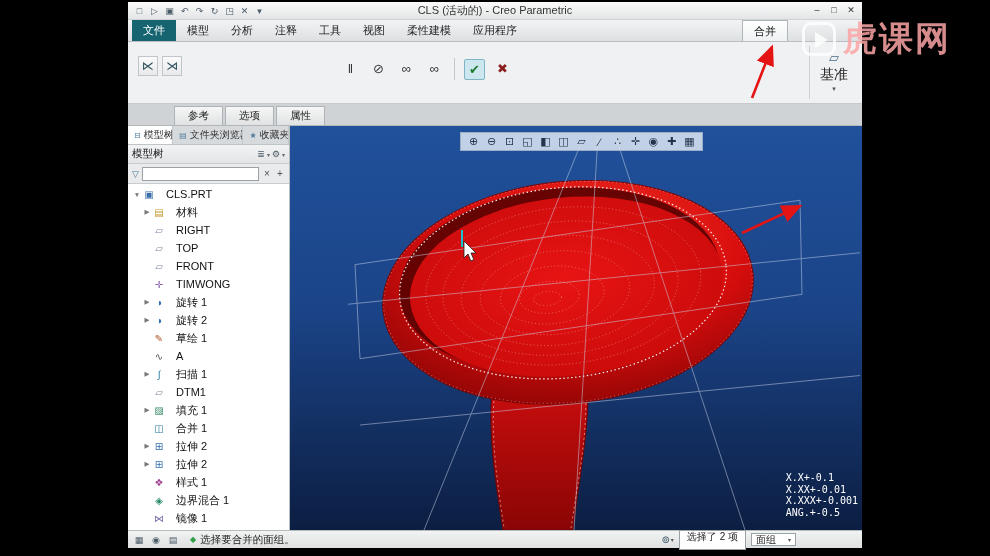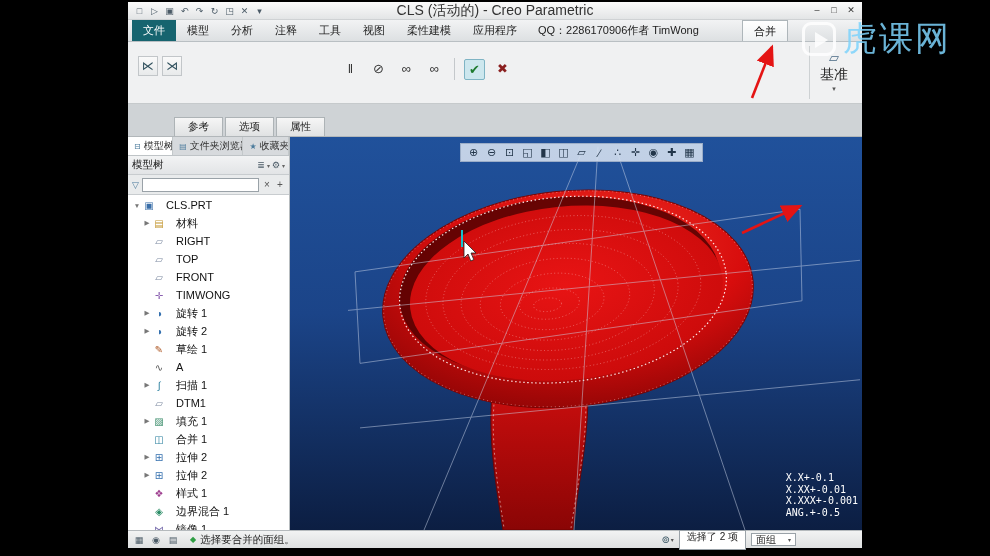--- a/index.html
+++ b/index.html
@@ -3,21 +3,21 @@
 <meta charset="utf-8">
 <style>
   *{box-sizing:border-box;margin:0;padding:0}
   body{width:990px;height:556px;position:relative;background:#000;font-family:"Liberation Sans","DejaVu Sans",sans-serif;overflow:hidden}
   .app{position:absolute;left:128px;top:2px;width:734px;height:546px;background:#eceded;display:flex;flex-direction:column;font-size:11px;color:#222}
 
   
   .titlebar{height:18px;position:relative;display:flex;align-items:center;background:linear-gradient(#fbfbfb,#e3e5e6);border-bottom:1px solid #cfd2d4;flex:0 0 auto}
   .qicons{display:flex;gap:2px;padding-left:5px;z-index:2}
   .qicon{width:13px;text-align:center;font-size:9px;color:#4a5a66}
-  .wtitle{position:absolute;left:0;right:0;text-align:center;font-size:14px;color:#333}
+  .wtitle{position:absolute;left:0;right:0;text-align:center;font-size:11px;color:#333}
   .wctrls{margin-left:auto;display:flex;gap:1px;padding-right:3px;z-index:2}
   .wbtn{width:16px;height:13px;line-height:12px;text-align:center;font-size:9px;color:#333}
 
   
   .tabrow{height:22px;flex:0 0 auto;display:flex;align-items:stretch;background:linear-gradient(#f2f3f4,#dde0e2);border-bottom:1px solid #b9bfc3;padding-left:4px}
   #tabs-dyn{display:contents}
   .rtab{display:flex;align-items:center;padding:9px 11px;font-size:11px;color:#222}
   .rtab.active{background:#16646f;color:#fff}
   .qqtext{display:flex;align-items:center;margin-left:10px;font-size:11px;color:#222;white-space:nowrap}
   .rtab.context{margin-left:auto;margin-right:74px;background:linear-gradient(#ffffff,#eef1f2);border:1px solid #aeb6ba;border-bottom:none;color:#111}
@@ -31,21 +31,21 @@
   .abtn.ok{background:#cde7ee;border:1px solid #7fb4c4;color:#1d7a2e;font-weight:bold;border-radius:2px}
   .abtn.cancel{color:#8a1f1f;font-weight:bold}
   .asep{width:1px;height:22px;background:#c4c8cb;margin:0 2px}
   .vsep{position:absolute;right:52px;top:4px;bottom:4px;width:1px;background:#cdd1d3}
   .datumgrp{position:absolute;right:8px;top:8px;width:40px;display:flex;flex-direction:column;align-items:center;gap:1px}
   .datumgrp .dicon{font-size:13px;color:#4a6a85}
   .datumgrp .dlabel{font-size:14px;color:#222}
   .datumgrp .darr{font-size:7px;color:#555}
 
   
-  .subtabs{height:33px;flex:0 0 auto;background:#cfd3d6;display:flex;align-items:flex-end;padding-left:46px;gap:2px;border-bottom:1px solid #b2b7ba}
+  .subtabs{height:22px;flex:0 0 auto;background:#cfd3d6;display:flex;align-items:flex-end;padding-left:46px;gap:2px;border-bottom:1px solid #b2b7ba}
   .stab{padding:2px 13px;font-size:10.5px;background:linear-gradient(#f6f6f6,#e0e2e3);border:1px solid #adb3b6;border-bottom:none;color:#222}
 
   
   .main{flex:1;display:flex;min-height:0}
   .lpanel{width:162px;flex:0 0 auto;background:#eef0f1;border-right:1px solid #b7bcbf;display:flex;flex-direction:column}
   .ptabs{height:19px;display:flex;background:#d7dadd;border-bottom:1px solid #bfc4c7}
   .ptab{display:flex;align-items:center;gap:3px;padding:0 6px;font-size:10px;color:#333;border-right:1px solid #c3c8ca;white-space:nowrap;overflow:hidden}
   .ptab .pticon{font-size:8px;color:#4a7a9b}
   .ptab.active{background:#fff}
   .phead{height:19px;display:flex;align-items:center;background:linear-gradient(#f2f3f4,#e2e4e6);border-bottom:1px solid #c8cccf;padding:0 4px}
@@ -85,21 +85,21 @@
   .sfind{display:flex;align-items:center;gap:1px;font-size:10px;color:#33505e}
   .sfind .tiny{font-size:6px;color:#555}
   .selbox{background:#fff;border:1px solid #9aa2a8;font-size:10px;padding:0 7px;height:20px;line-height:12px;color:#222}
   .sdrop{background:#fff;border:1px solid #9aa2a8;font-size:10px;height:13px;display:flex;align-items:center;gap:12px;padding:0 4px;color:#222}
   .sdrop .tiny{font-size:6px;color:#555}
 
   
   .watermark{position:absolute;left:802px;top:16px;display:flex;align-items:center;gap:7px;z-index:60;opacity:.85;pointer-events:none}
   .wlogo{width:34px;height:34px;border:3px solid #fff;border-radius:9px;position:relative}
   .wlogo:after{content:"";position:absolute;left:10px;top:7px;border-left:13px solid #fff;border-top:8px solid transparent;border-bottom:8px solid transparent}
-  .wtext{font-size:34px;font-weight:normal;color:#7dd3fc;letter-spacing:2px}
+  .wtext{font-size:34px;font-weight:bold;color:#fca5a5;letter-spacing:2px}
   .overlay{position:absolute;inset:0;z-index:70;pointer-events:none}
 </style>
 </head>
 <body>
 
 <div class="app">
 
   <div class="titlebar">
     <div class="qicons" id="quick-icons">
         <span class="qicon">□</span>
@@ -115,21 +115,20 @@
     <div class="wtitle">CLS (活动的) - Creo Parametric</div>
     <div class="wctrls" id="win-controls">
         <span class="wbtn">–</span>
         <span class="wbtn">□</span>
         <span class="wbtn">✕</span>
       </div>
   </div>
 
   <div class="tabrow">
     <span id="tabs-dyn"><span class="rtab active">文件</span><span class="rtab">模型</span><span class="rtab">分析</span><span class="rtab">注释</span><span class="rtab">工具</span><span class="rtab">视图</span><span class="rtab">柔性建模</span><span class="rtab">应用程序</span></span>
-    <span class="qqtext">QQ：2286170906作者 TimWong</span>
     <span class="rtab context">合并</span>
   </div>
 
   <div class="ribbon">
     <div class="mergeicons" id="merge-icons">
         <span class="micon">⋉</span>
         <span class="micon">⋊</span>
       </div>
     <div class="actions" id="ribbon-actions">
         <span class="abtn ">‖</span>

